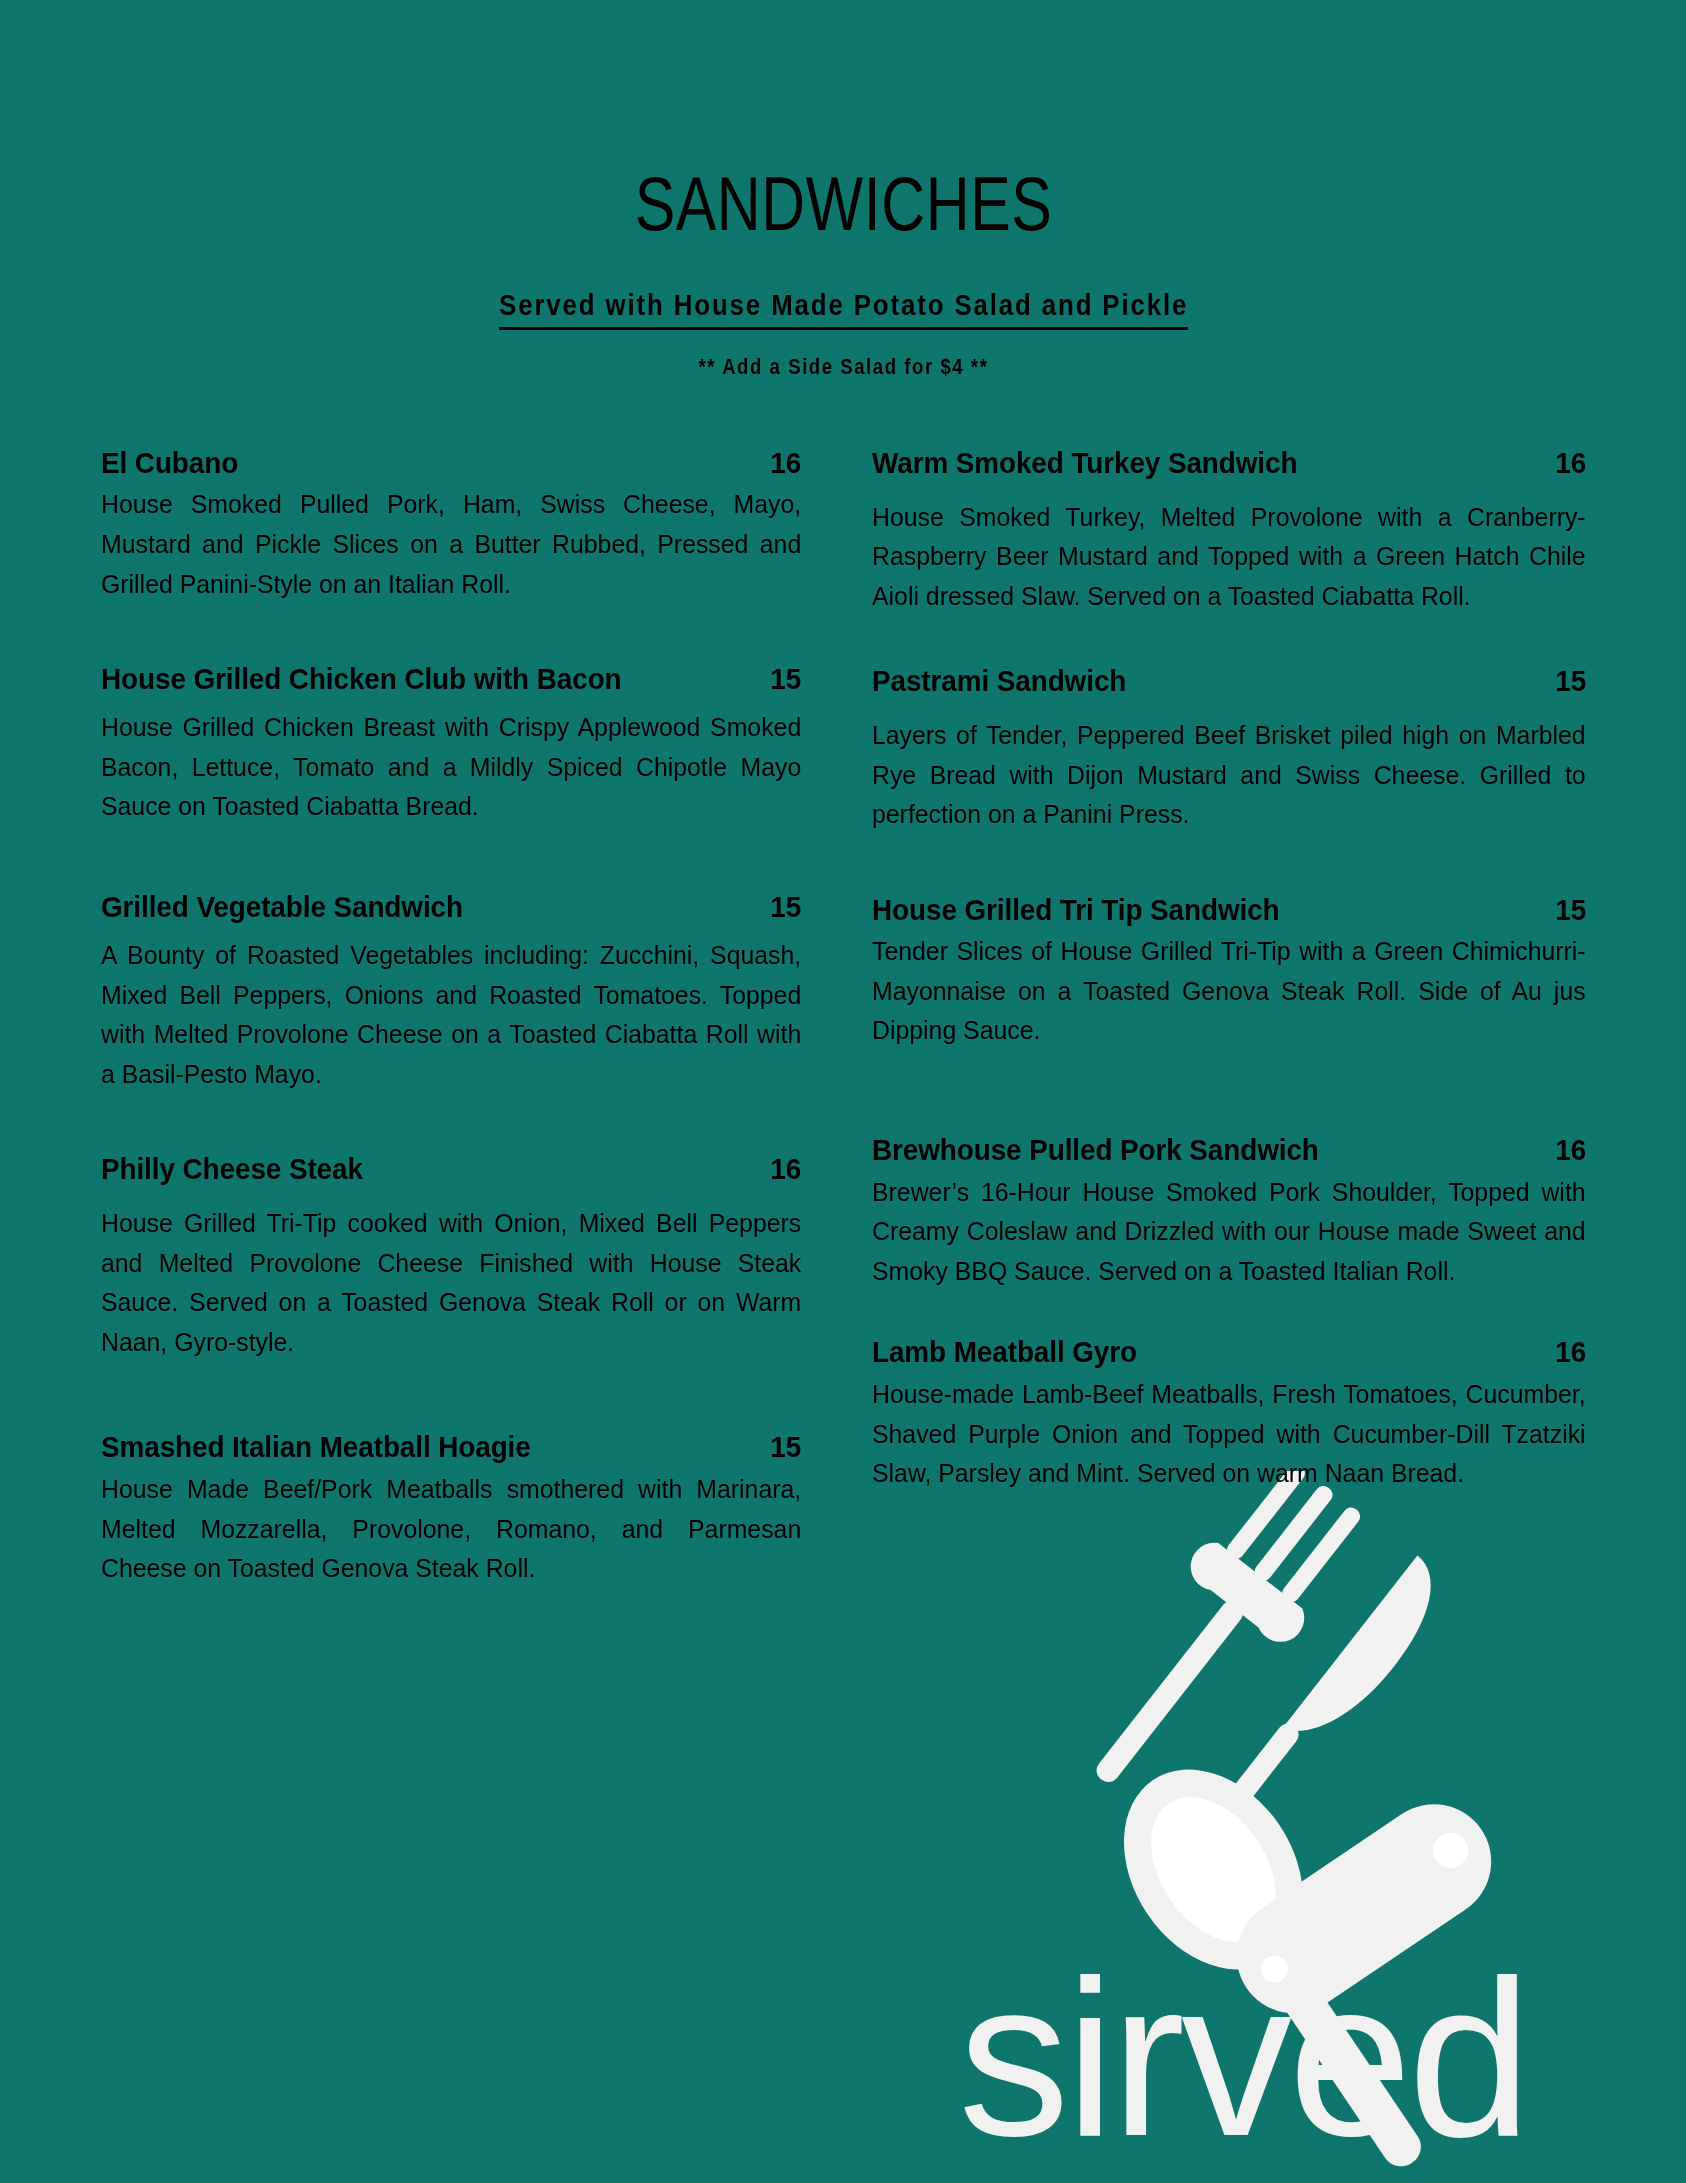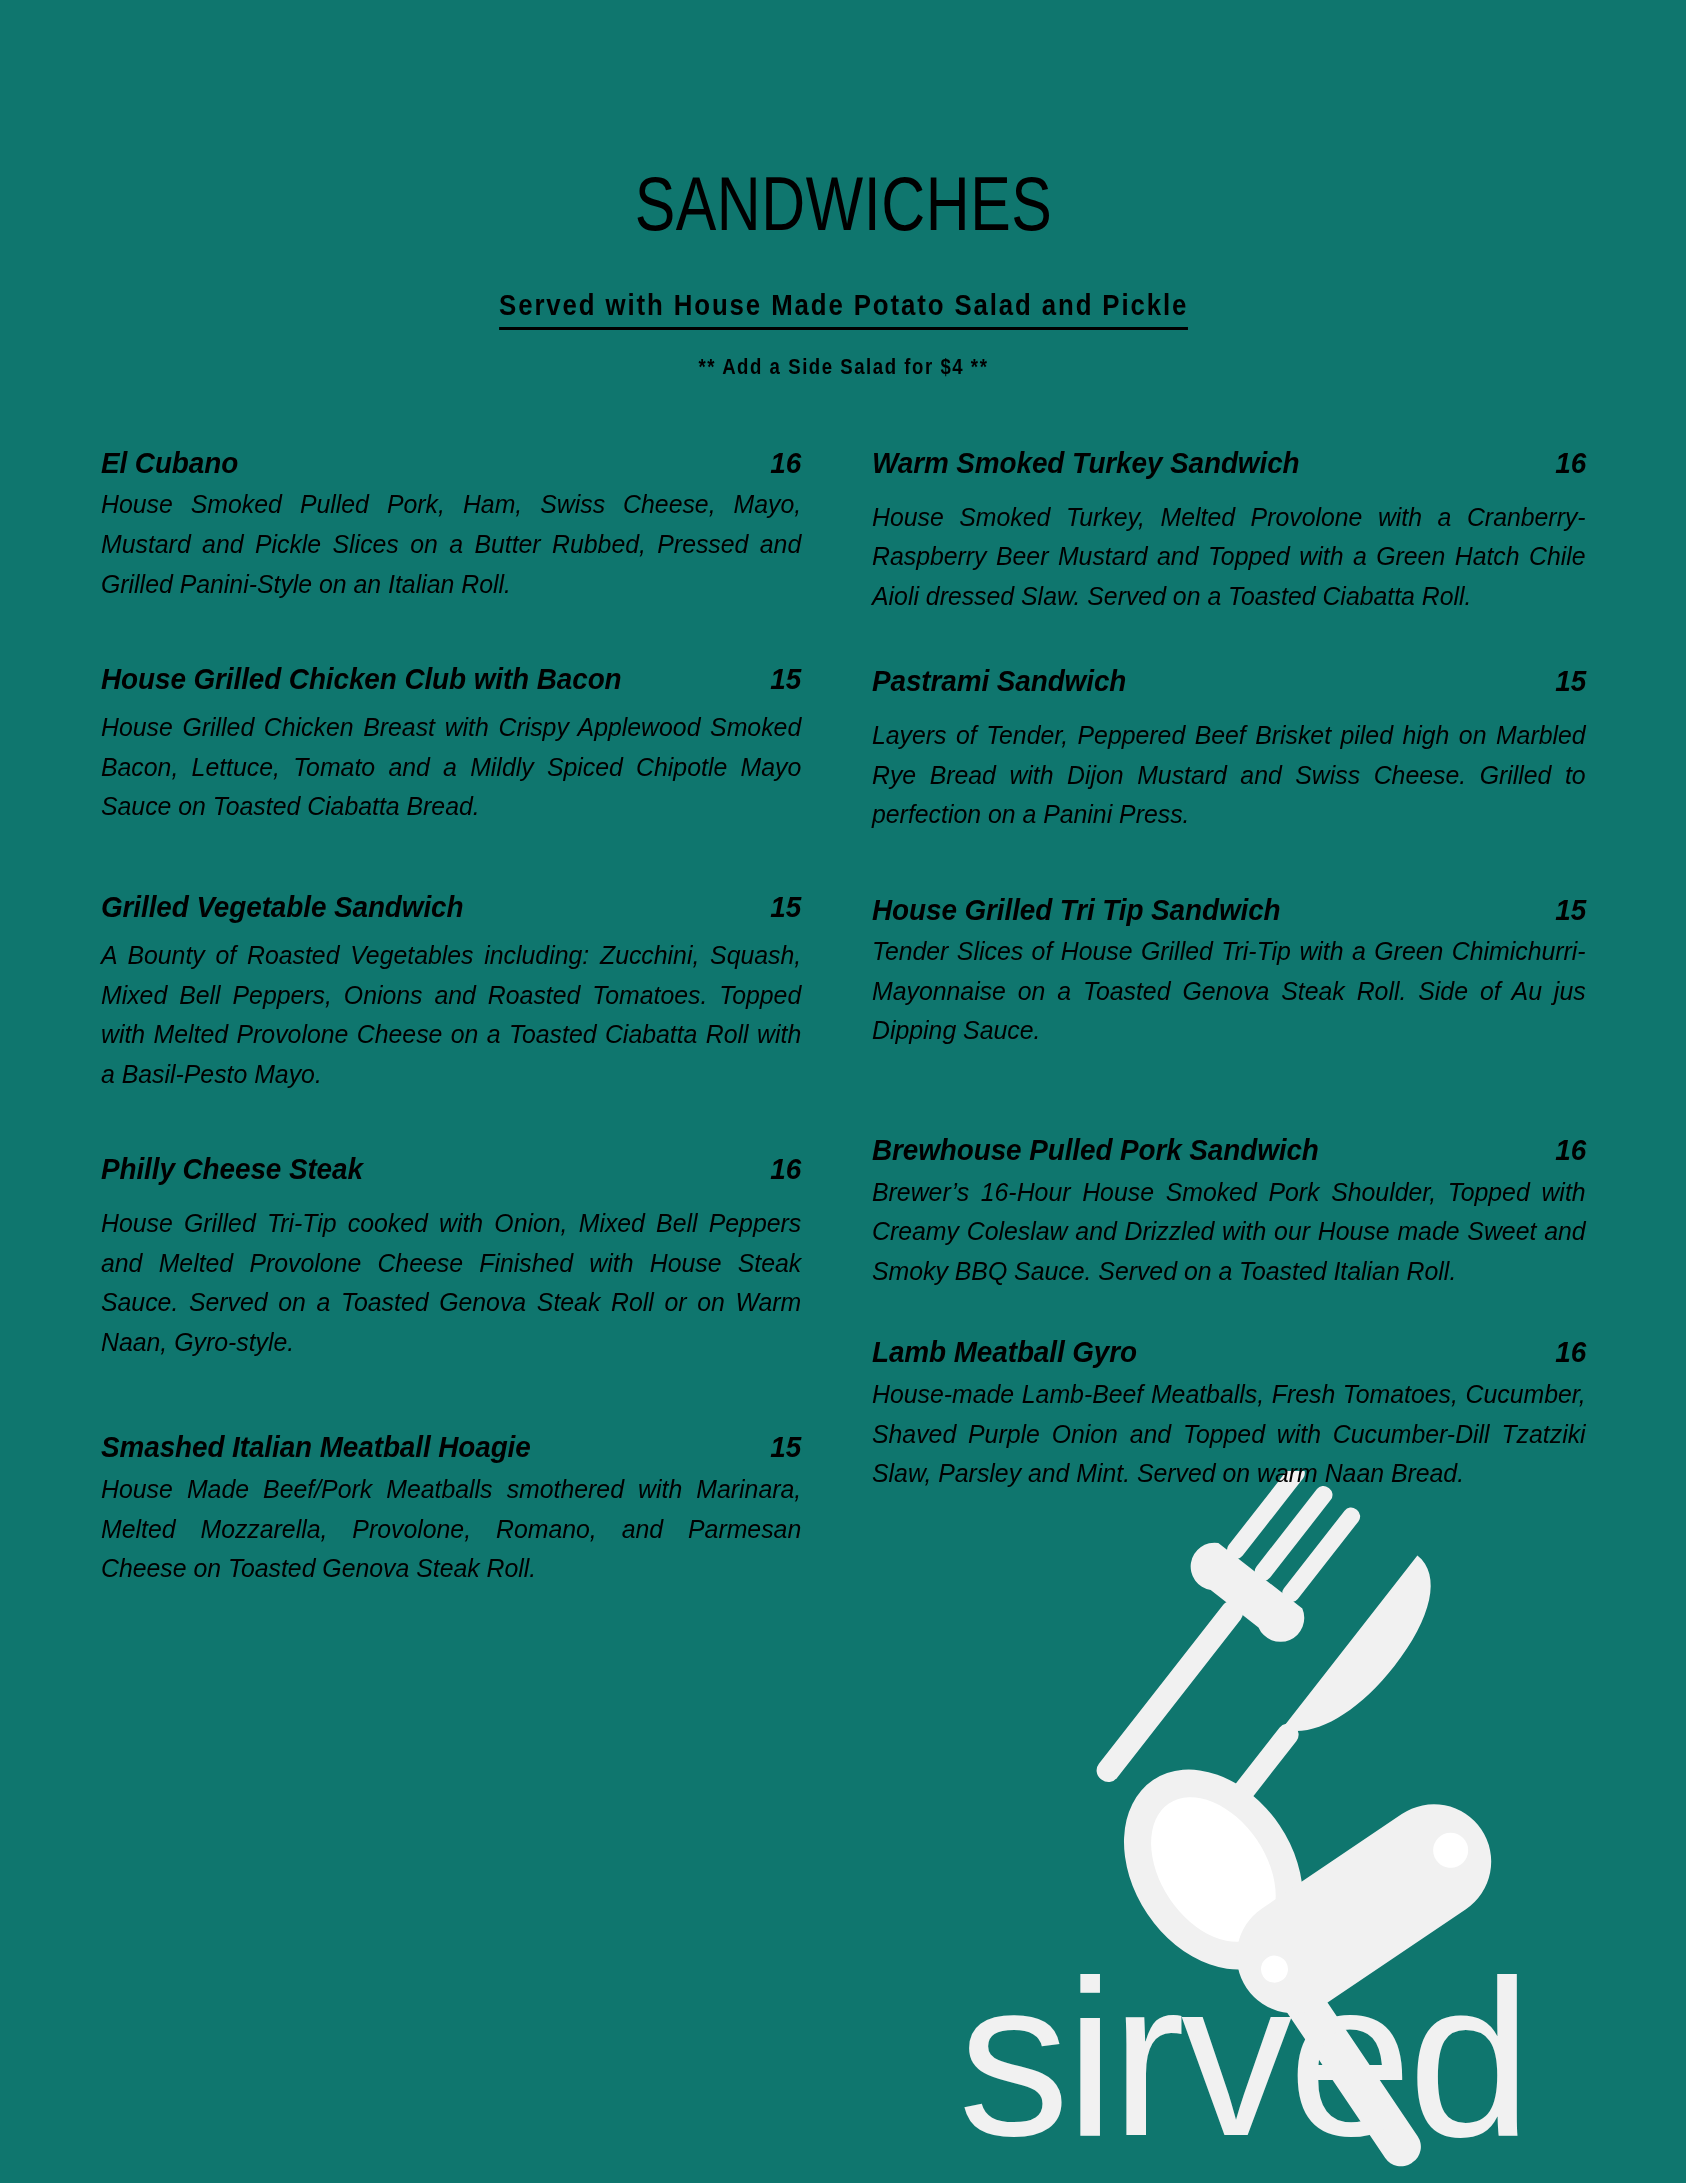--- a/index.html
+++ b/index.html
@@ -141,21 +141,21 @@
     transform: scaleX(0.955);
     transform-origin: left top;
     width: 104.7%;
   }
 
   
   .gap-tight  { margin-top: 5.4px;  }
   .gap-normal { margin-top: 12px; }
   .gap-loose  { margin-top: 17.5px; }
 
-  .item-block { margin-bottom: 0; font-style: italic; }
+  .item-block { margin-bottom: 0; }
   .sp-64  { height: 43px; }
   .sp-70  { height: 47px; }
   .sp-84  { height: 57px; }
   .sp-92  { height: 62px; }
   .sp-100 { height: 67px; }
   .sp-120 { height: 81px; }
 </style>
 </head>
 <body>
 

